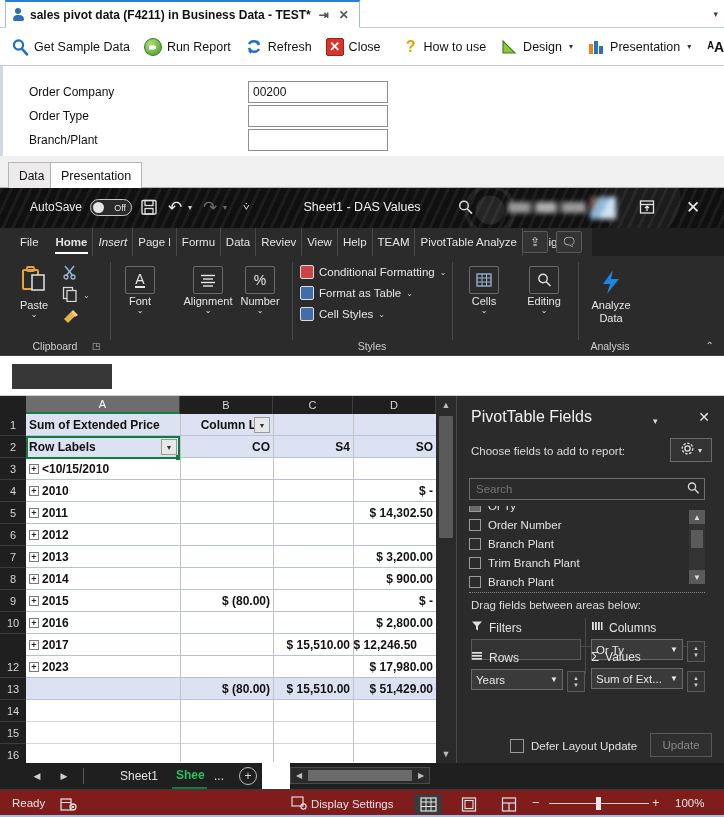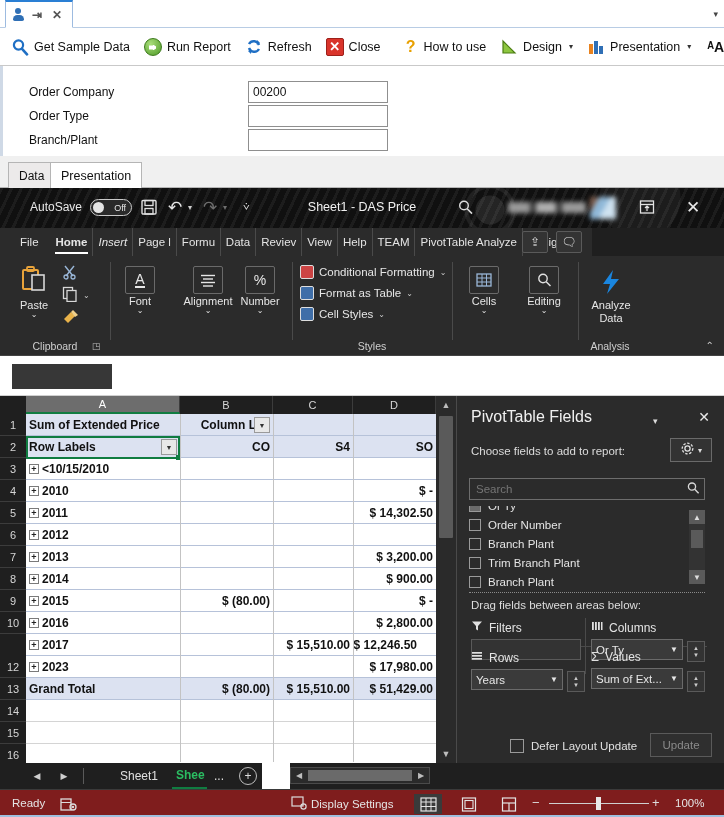--- a/index.html
+++ b/index.html
@@ -265,20 +265,21 @@
   .frame-edge{ position:absolute; left:0; top:815px; width:724px; height:2px; background:#9fc0de; }
 </style>
 </head>
 <body>
 
 <div id="app">
 
   <div class="host-tabstrip">
     <div class="host-tab">
       <span class="person-ico"></span>
+      <span class="tab-title">sales pivot data (F4211) in Business Data - TEST*</span>
       <span class="tab-pin">⇥</span>
       <span class="tab-close">✕</span>
     </div>
     <span class="strip-caret">▾</span>
   </div>
 
   <div class="host-toolbar">
     <div class="tb-btn">
       <span class="ico ico-mag">
         <svg width="18" height="18" viewBox="0 0 18 18">
@@ -366,21 +367,21 @@
             <rect x="2" y="2.5" width="14" height="13.5" rx="1" fill="none" stroke="#e0e0e0" stroke-width="1.4"></rect>
             <rect x="5" y="2.5" width="8" height="5" fill="none" stroke="#e0e0e0" stroke-width="1.3"></rect>
             <rect x="5" y="10.5" width="8" height="5.5" fill="none" stroke="#e0e0e0" stroke-width="1.3"></rect>
           </svg>
       </div>
       <div class="ts-item" style="left:168px; top:9px; color:#e6e6e6; font-size:17px;">↶</div>
       <div class="ts-item" style="left:188px; top:15px; color:#cfcfcf; font-size:8px;">▾</div>
       <div class="ts-item" style="left:203px; top:9px; color:#6e6e6e; font-size:17px;">↷</div>
       <div class="ts-item" style="left:223px; top:15px; color:#6e6e6e; font-size:8px;">▾</div>
       <div class="ts-item" style="left:243px; top:12px; color:#dcdcdc; font-size:11px;">⩒</div>
-      <div class="xl-title">Sheet1  -  DAS Price</div>
+      <div class="xl-title">Sheet1  -  DAS Values</div>
       <div class="ts-item" style="left:457px; top:11px;">
         <svg width="17" height="17" viewBox="0 0 17 17">
             <circle cx="7" cy="6.5" r="4.3" fill="none" stroke="#dcdcdc" stroke-width="1.4"></circle>
             <line x1="10.2" y1="9.8" x2="15" y2="14.6" stroke="#dcdcdc" stroke-width="1.6"></line>
           </svg>
       </div>
       <div class="blurbox" style="left:508px; top:14px; width:78px; height:11px; background:linear-gradient(90deg,#9a9a9a 0 22px,#3a3a3a 22px 28px,#b0b0b0 28px 48px,#3a3a3a 48px 54px,#9a9a9a 54px 78px);"></div>
       <div class="blurbox" style="left:590px; top:9px; width:26px; height:22px; background:linear-gradient(120deg,#7d5b4a 0 8px,#8fb8d8 8px 18px,#cfe2f0 18px 26px);"></div>
       <div class="ts-item" style="left:638px; top:10px;">
         <svg width="18" height="18" viewBox="0 0 18 18">
@@ -659,21 +660,20 @@
             <div class="cell bold" style="left: 0px; width: 154px;">
               <span class="expand">+</span>
               <span>2023</span>
             </div>
             <div class="cell num bold" style="left: 154px; width: 93px;"></div>
             <div class="cell num bold" style="left: 247px; width: 80px;"></div>
             <div class="cell num bold" style="left: 327px; width: 83px;">$ 17,980.00</div>
           </div>
           <div class="rowhdr" style="top: 282px;">13</div>
           <div class="cellrow row-hdrband" style="top: 282px;">
-            <div class="cell bold" style="left: 0px; width: 154px;">Grand Total</div>
             <div class="cell num bold" style="left: 154px; width: 93px;">$          (80.00)</div>
             <div class="cell num bold" style="left: 247px; width: 80px;">$ 15,510.00</div>
             <div class="cell num bold" style="left: 327px; width: 83px;">$ 51,429.00</div>
           </div>
           <div class="rowhdr" style="top: 304px;">14</div>
           <div class="cellrow row-blank" style="top: 304px;">
             <div class="cell" style="left: 0px; width: 154px;"></div>
             <div class="cell num" style="left: 154px; width: 93px;"></div>
             <div class="cell num" style="left: 247px; width: 80px;"></div>
             <div class="cell num" style="left: 327px; width: 83px;"></div>

